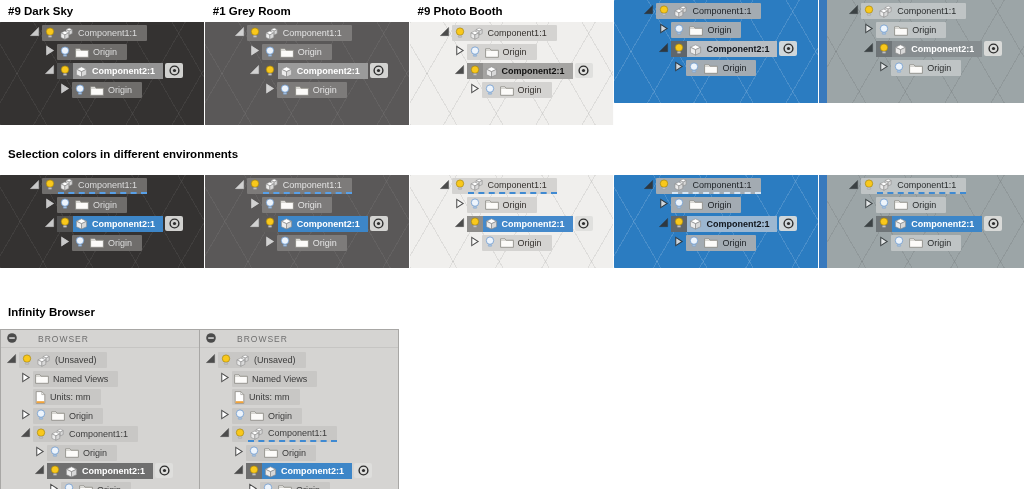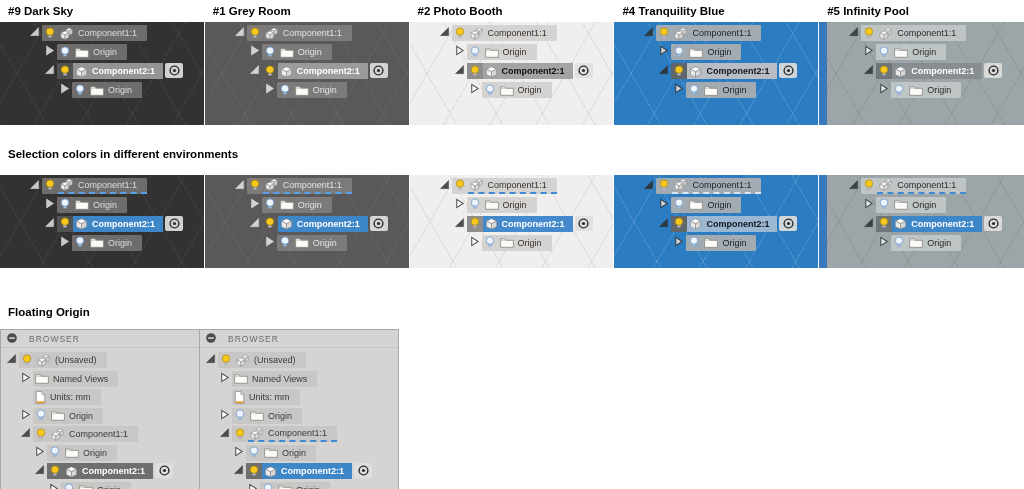--- a/index.html
+++ b/index.html
@@ -72,21 +72,21 @@
   .state-highlight .cell-main{border-bottom:2px dashed var(--dash);}
   .radio-box{margin-left:2px;height:15px;width:18px;flex:none;border-radius:2px;
     display:flex;align-items:center;justify-content:center;
     background:rgba(222,222,220,.92);color:#2d2d2d;}
 
   
   .bcols{display:flex;margin-top:2px;}
   .bpanel{width:200px;height:177px;box-sizing:border-box;background:#d5d4d2;
     border:1px solid #a8a7a5;overflow:hidden;}
   .bpanel + .bpanel{margin-left:-1px;}
-  .bheader{height:17px;display:flex;align-items:center;gap:11px;padding-left:5px;
+  .bheader{height:17px;display:flex;align-items:center;gap:20px;padding-left:5px;
     font-size:8.5px;letter-spacing:1px;color:#6e6e6e;border-bottom:1px solid #c6c5c3;}
   .btree{padding-top:4px;}
   .env-browser .trow{height:18.5px;}
 </style>
 </head>
 <body>
 
 <div>
   <section class="sec1">
     <div class="cols" id="row1">
@@ -316,21 +316,21 @@
                       <path d="M0.6,3.4 H13.4" fill="none" stroke="#a9a7a1" stroke-width="0.5"></path>
                     </svg>
                   </span>
                   <span class="tlabel">Origin</span>
                 </span>
               </span>
             </div>
           </div>
         </div>
         <div class="col">
-          <div class="ptitle">#2 Photo Booth</div>
+          <div class="ptitle">#9 Photo Booth</div>
           <div class="panel env-photo-booth">
             <div class="trow" style="padding-left: 28px;">
               <span class="tri tri-e">
                 <svg width="11" height="11" viewBox="0 0 12 12">
                   <polygon points="1.5,10.5 10.5,10.5 10.5,1.5"></polygon>
                 </svg>
               </span>
               <span class="bar state-normal">
                 <span class="cell-bulb">
                   <svg width="10" height="13" viewBox="0 0 10 13">
@@ -432,21 +432,20 @@
                       <path d="M0.6,3.4 H13.4" fill="none" stroke="#a9a7a1" stroke-width="0.5"></path>
                     </svg>
                   </span>
                   <span class="tlabel">Origin</span>
                 </span>
               </span>
             </div>
           </div>
         </div>
         <div class="col">
-          <div class="ptitle">#4 Tranquility Blue</div>
           <div class="panel env-tranquility-blue">
             <div class="trow" style="padding-left: 28px;">
               <span class="tri tri-e">
                 <svg width="11" height="11" viewBox="0 0 12 12">
                   <polygon points="1.5,10.5 10.5,10.5 10.5,1.5"></polygon>
                 </svg>
               </span>
               <span class="bar state-normal">
                 <span class="cell-bulb">
                   <svg width="10" height="13" viewBox="0 0 10 13">
@@ -548,21 +547,20 @@
                       <path d="M0.6,3.4 H13.4" fill="none" stroke="#a9a7a1" stroke-width="0.5"></path>
                     </svg>
                   </span>
                   <span class="tlabel">Origin</span>
                 </span>
               </span>
             </div>
           </div>
         </div>
         <div class="col">
-          <div class="ptitle">#5 Infinity Pool</div>
           <div class="panel env-infinity-pool">
             <div class="trow" style="padding-left: 28px;">
               <span class="tri tri-e">
                 <svg width="11" height="11" viewBox="0 0 12 12">
                   <polygon points="1.5,10.5 10.5,10.5 10.5,1.5"></polygon>
                 </svg>
               </span>
               <span class="bar state-normal">
                 <span class="cell-bulb">
                   <svg width="10" height="13" viewBox="0 0 10 13">
@@ -1248,21 +1246,21 @@
                   <span class="tlabel">Origin</span>
                 </span>
               </span>
             </div>
           </div>
         </div>
       </div>
   </section>
 
   <section class="sec3">
-    <h2 class="heading" id="sec3-heading">Floating Origin</h2>
+    <h2 class="heading" id="sec3-heading">Infinity Browser</h2>
     <div class="bcols" id="row3">
         <div class="bpanel env-browser">
           <div class="bheader">
             <span><svg width="12" height="12" viewBox="0 0 12 12">
                 <circle cx="6" cy="6" r="4.8" fill="#4b4b4b"></circle>
                 <rect x="3.2" y="5.3" width="5.6" height="1.5" fill="#dcdcdc"></rect>
               </svg></span>
             <span>BROWSER</span>
           </div>
           <div class="btree">

